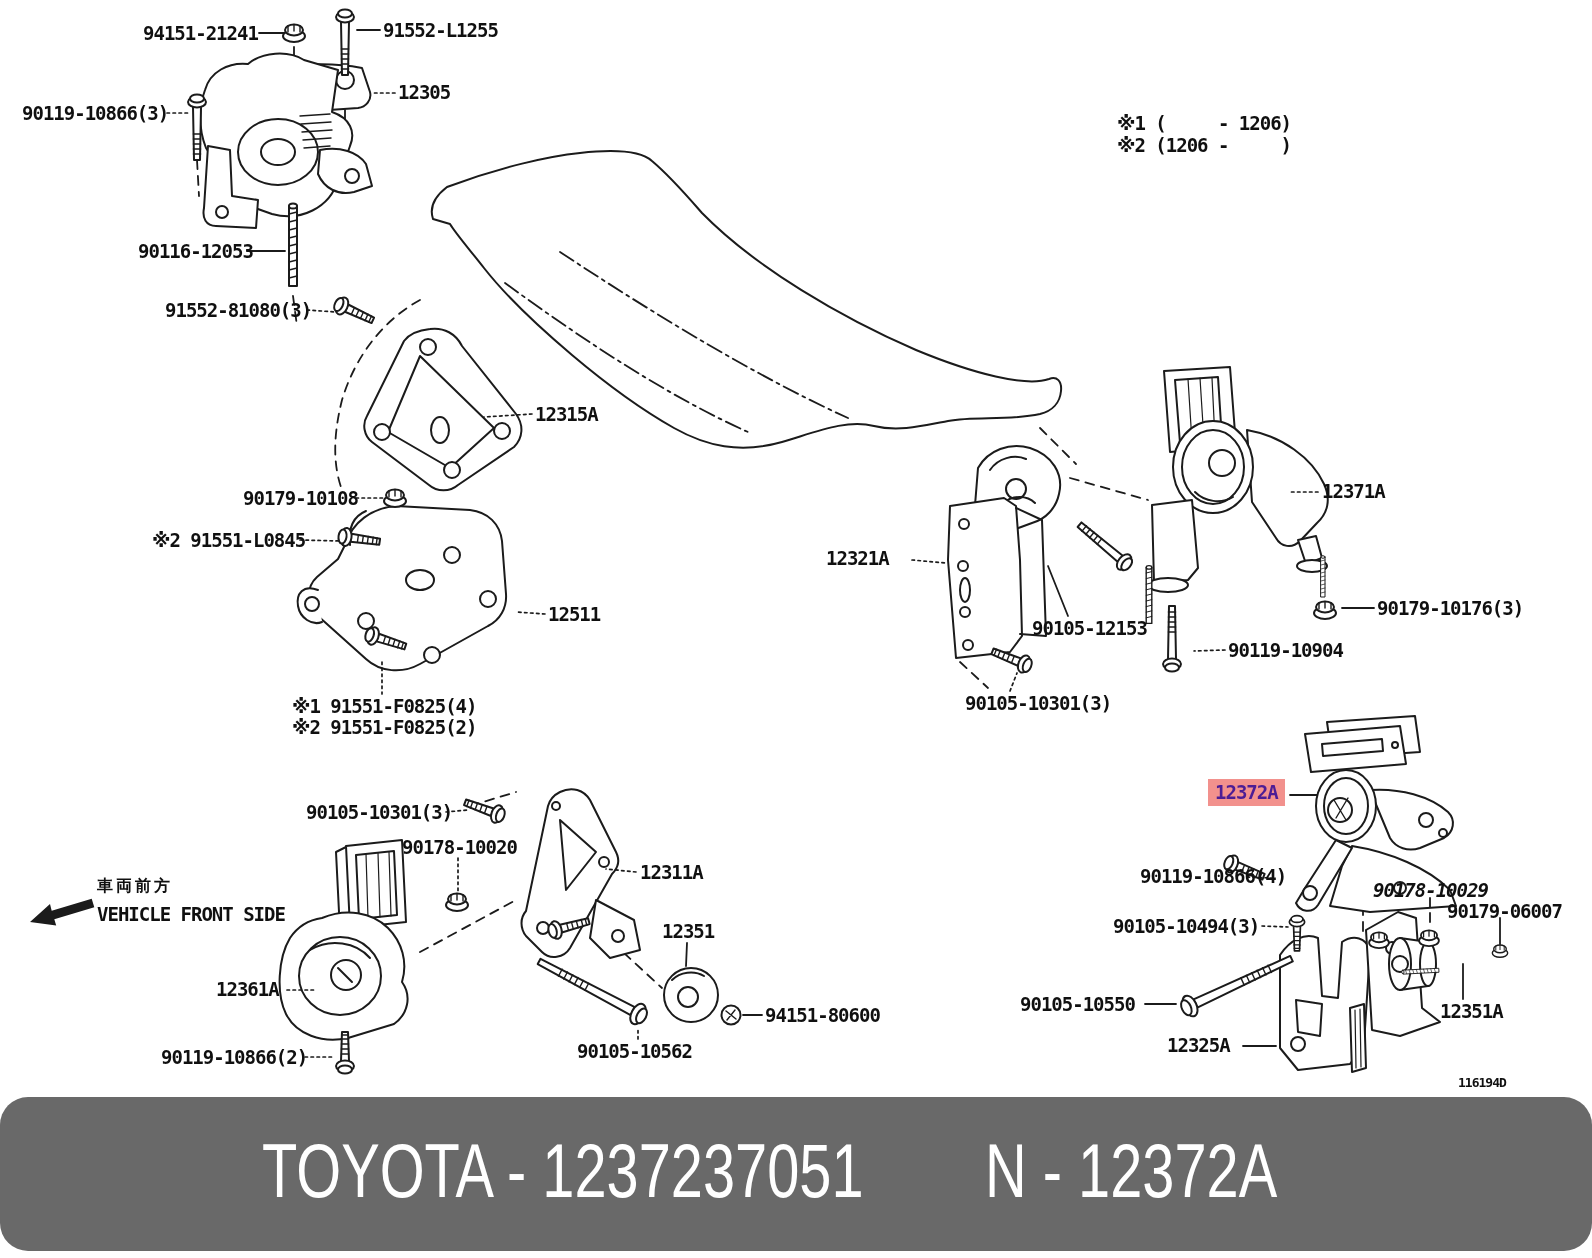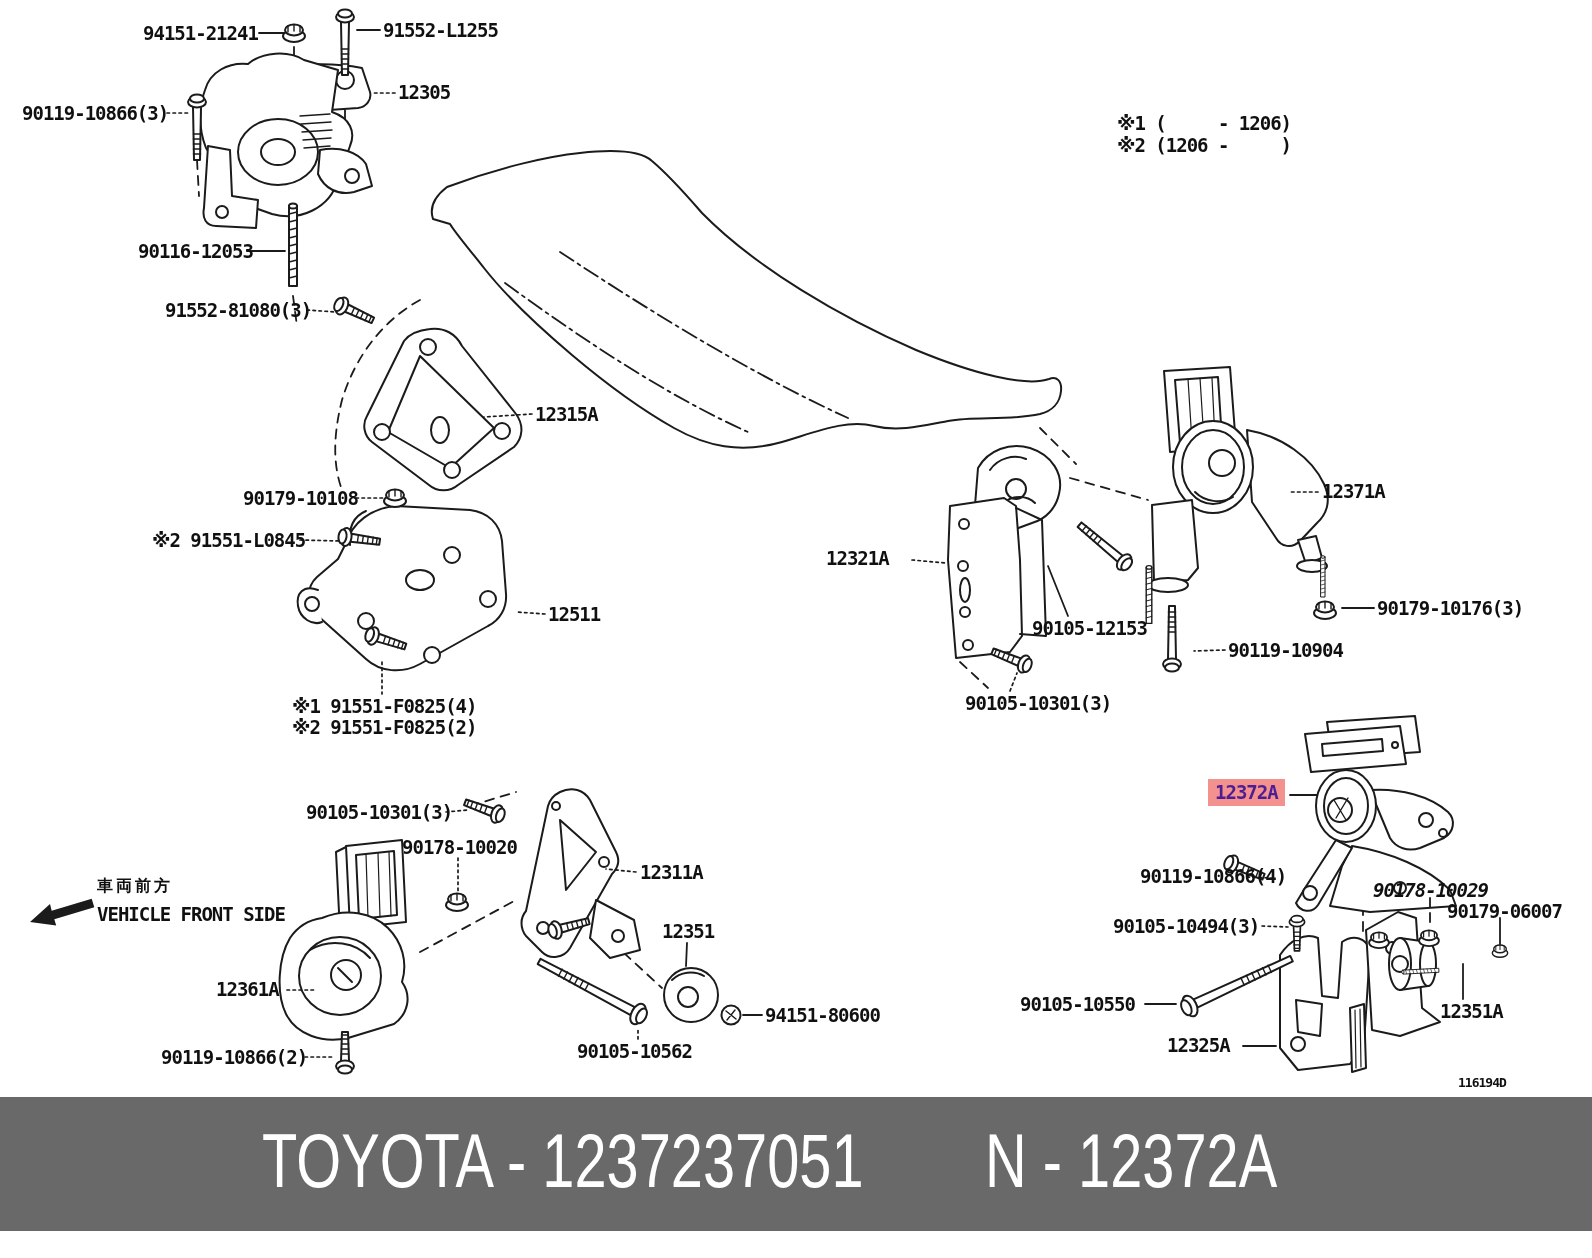--- a/index.html
+++ b/index.html
@@ -14,21 +14,21 @@
   #art .ld-dashed{stroke-width:1.8;stroke-dasharray:9 6;}
   #art .con{stroke-width:1.8;stroke-dasharray:9 7;}
   #art .ddot{stroke-width:1.8;stroke-dasharray:16 5 3 5;}
   #art .hatch{stroke-width:1.2;}
   #art .blk{fill:#1b1b1b;stroke:none;}
   .label{position:absolute;font:bold 19px/20px "DejaVu Sans Mono","DejaVu Sans",monospace;
          color:#101010;letter-spacing:-1px;white-space:pre;}
   .label.jp{font-family:"DejaVu Sans","Liberation Sans",sans-serif;font-size:16px;letter-spacing:3px;}
   .label.code{font-size:13px;}
   .label.highlight{background:#F2918D;color:#8C1F1A;padding:3px 7px 4px;letter-spacing:-1px;}
-  #footer{position:absolute;left:0;top:1097px;width:1592px;height:134px;background:#696969;}
+  #footer{position:absolute;left:0;top:1097px;width:1592px;height:154px;background:#696969;border-radius:28px;}
   #footer span{position:absolute;top:50%;color:#fff;font-family:"Liberation Sans",sans-serif;
          font-size:76px;transform:translateY(-54%) scaleX(0.76);transform-origin:left center;white-space:pre;}
   #footer .f-left{left:262px;}
   #footer .f-right{left:985px;}
 </style>
 </head>
 <body>
 
 <div id="stage">
 

